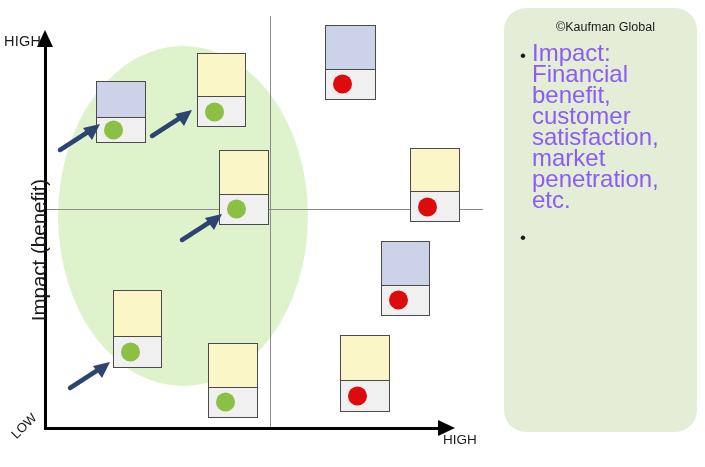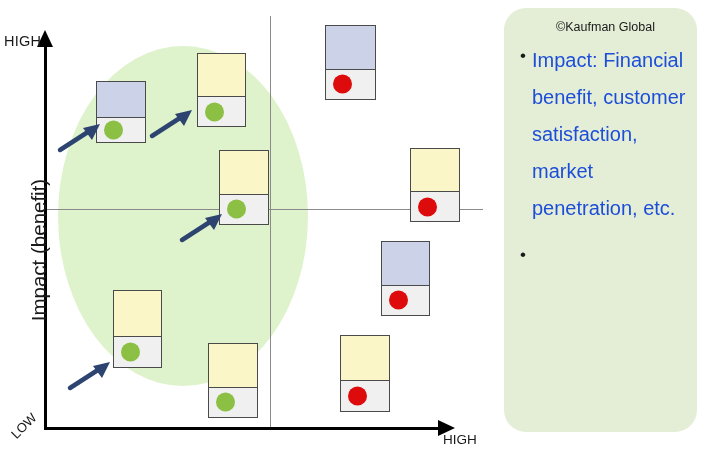--- a/index.html
+++ b/index.html
@@ -182,23 +182,23 @@
     margin-bottom: 14px;
   }
   .note-bullet {
     width: 18px;
     flex: 0 0 18px;
     font-size: 17px;
     line-height: 27px;
     text-align: center;
   }
   .note-text {
-    font-size: 20px;
-    line-height: 37px;
-    color: #1d4ed8;
+    font-size: 24px;
+    line-height: 21px;
+    color: #8b5cf6;
     word-break: break-word;
   }
 </style>
 </head>
 <body>
 
 <div id="matrix-panel">
 
   <div class="opportunity-zone"></div>
 

